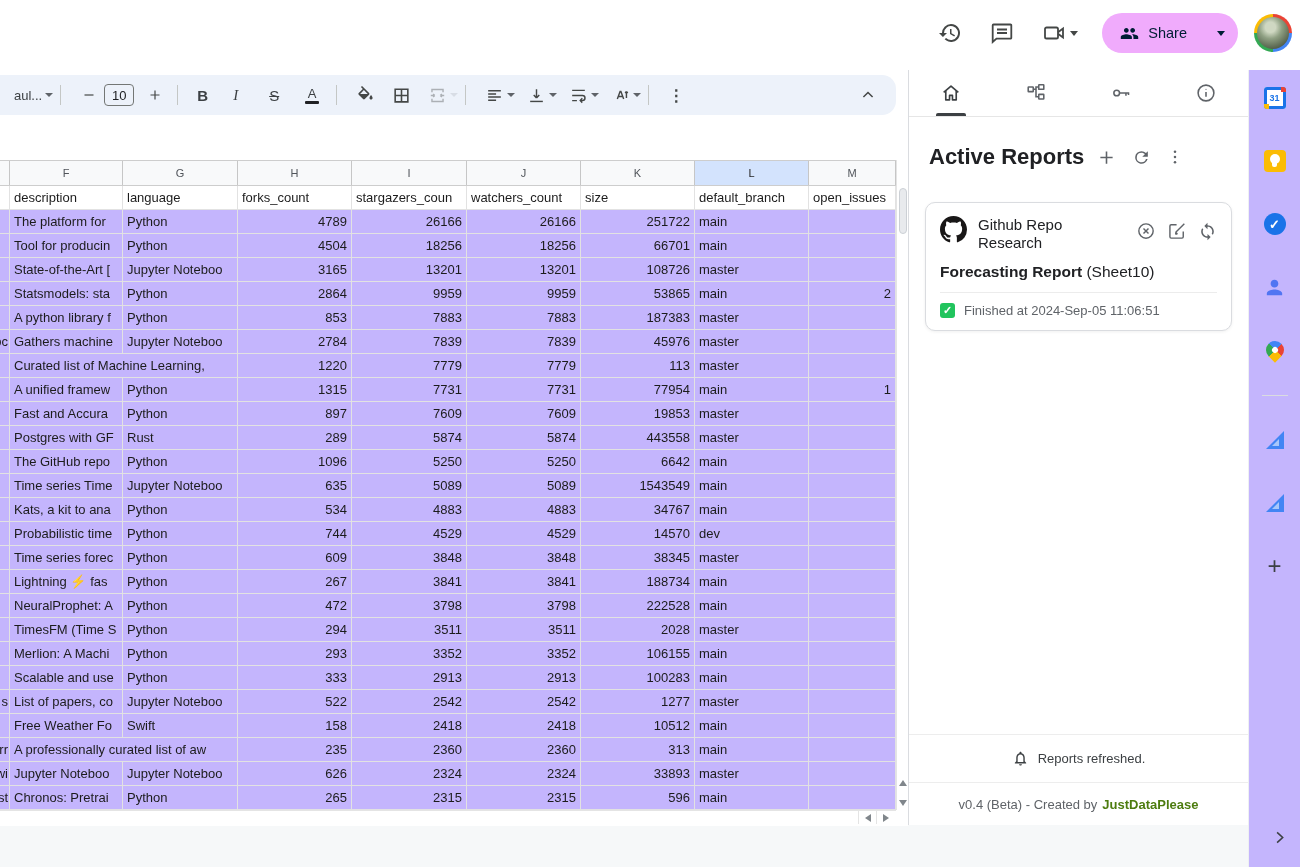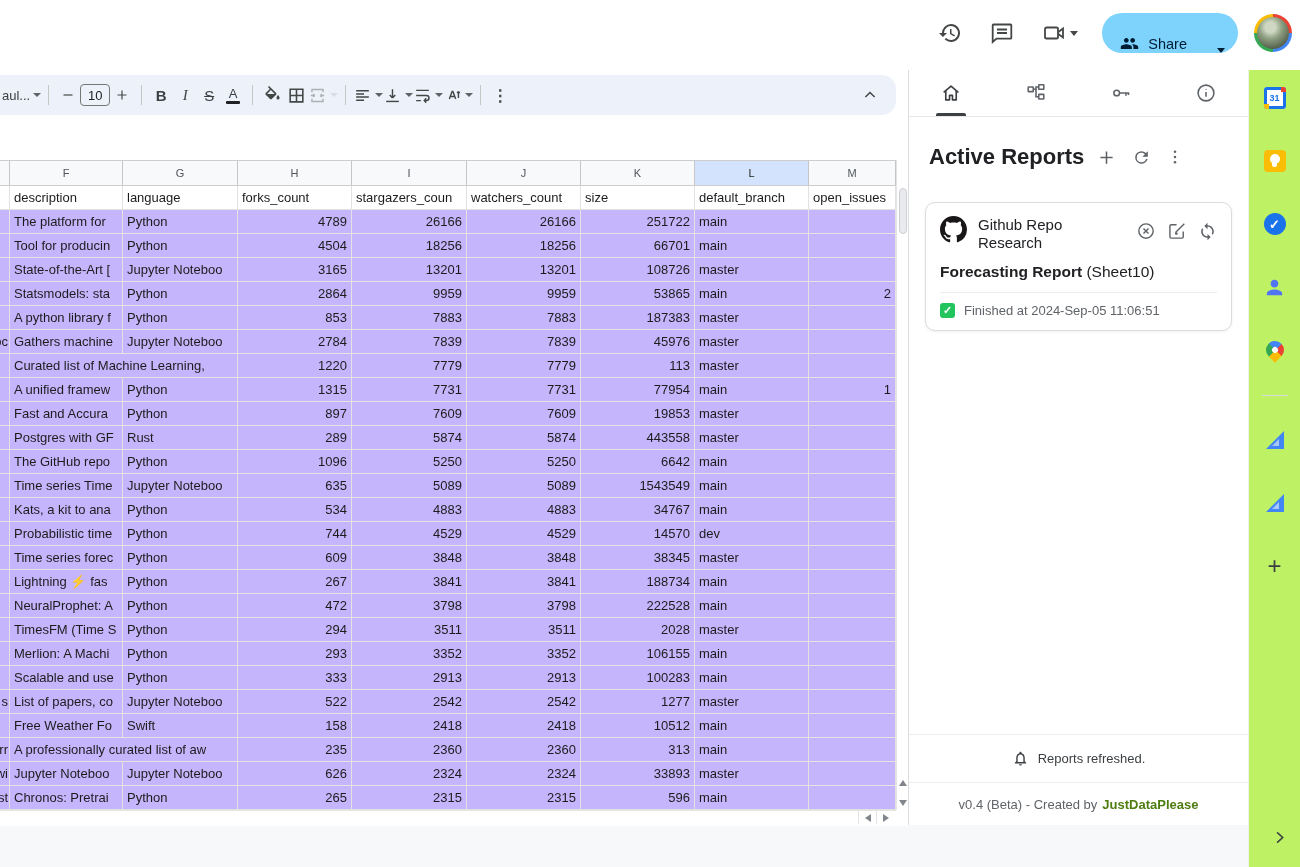--- a/index.html
+++ b/index.html
@@ -8,35 +8,35 @@
   svg { display:block; }
   .app { position:relative; width:1300px; height:867px; background:#f6f8f9; overflow:hidden; }
 
   
   .topbar { position:absolute; left:0; top:0; width:1300px; height:70px; background:#fff; }
   .topbar-right { position:absolute; right:8px; top:13px; display:flex; align-items:center; }
   .tb-icon { width:24px; height:24px; color:#444746; margin-right:28px; cursor:pointer; }
   .cam-group { display:flex; align-items:center; margin-right:24px; }
   .cam-group .tb-icon { margin-right:4px; }
   .caret { width:0; height:0; border-left:4px solid transparent; border-right:4px solid transparent; border-top:5px solid #444746; }
-  .share-pill { display:flex; height:40px; border-radius:20px; background:#7dd3fc; overflow:hidden; align-items:flex-end; margin-right:16px; cursor:pointer; }
+  .share-pill { display:flex; height:40px; border-radius:20px; background:#f0abfc; overflow:hidden; align-items:center; margin-right:16px; cursor:pointer; }
   .share-main { display:flex; align-items:center; gap:9px; padding:0 16px 0 18px; font-size:14.5px; font-weight:500; color:#001d35; }
   .share-divider { width:1px; background:rgba(255,255,255,.9); }
   .share-caret { display:flex; align-items:center; padding:0 13px; }
   .share-caret .caret { border-top-color:#001d35; }
   .avatar { width:38px; height:38px; border-radius:50%; padding:3px;
     background:conic-gradient(#ea4335 0 25%, #4285f4 25% 50%, #34a853 50% 75%, #fbbc04 75% 100%); cursor:pointer; }
   .avatar-inner { width:100%; height:100%; border-radius:50%;
     background:radial-gradient(circle at 42% 32%, #cfd8c2 0 18%, #8fa083 40%, #55624c 75%, #333d2e 100%); }
 
   
   .toolbar-band { position:absolute; left:0; top:70px; width:908px; height:48px; background:#fff; }
   .toolbar { position:absolute; left:0; top:5px; width:896px; height:40px; background:#edf2fa;
     border-radius:0 14px 14px 0; display:flex; align-items:center; padding:0 14px 0 2px; color:#444746; }
-  .tb-btn { height:28px; min-width:24px; display:flex; align-items:center; justify-content:center; border-radius:4px; cursor:pointer; color:#444746; font-size:14px; }
+  .tb-btn { height:28px; min-width:24px; display:flex; align-items:center; justify-content:flex-start; border-radius:4px; cursor:pointer; color:#444746; font-size:14px;margin-left:12px; }
   .tb-sep { width:1px; height:20px; background:#c4c7c5; margin:0 7px; }
   .size-box { width:30px; height:22px; border:1px solid #747775; border-radius:4px; display:flex; align-items:center; justify-content:center; font-size:13px; color:#202124; background:#edf2fa; cursor:text; }
   .tb-caret { width:0; height:0; border-left:4px solid transparent; border-right:4px solid transparent; border-top:4px solid #5f6368; margin-left:3px; }
   .fmt-letter { font-size:15px; color:#3c4043; line-height:1; }
   .bold { font-weight:700; }
   .ital { font-style:italic; font-family:"Liberation Serif", serif; }
   .strike { text-decoration:line-through; }
   .color-a { display:flex; flex-direction:column; align-items:center; gap:1px; }
   .color-a .bar { width:14px; height:3px; background:#202124; border-radius:1px; }
   .dim { opacity:.38; }
@@ -89,21 +89,21 @@
   .card-name b { font-weight:700; }
   .card-div { height:1px; background:#ececec; margin:11px 0 10px 0; }
   .card-status { display:flex; align-items:center; gap:9px; font-size:13px; color:#5f6368; }
   .check { width:15px; height:15px; border-radius:3px; background:#21c45d; color:#fff; font-size:11px; font-weight:700; display:flex; align-items:center; justify-content:center; flex:0 0 auto; }
   .sb-footer { position:absolute; left:0; right:0; bottom:0; }
   .toast-row { height:48px; border-top:1px solid #ededed; display:flex; align-items:center; justify-content:center; gap:9px; font-size:13px; color:#3c4043; }
   .version-row { height:43px; border-top:1px solid #ededed; display:flex; align-items:center; justify-content:center; font-size:13px; color:#5f6368; }
   .version-link { color:#4d7c0f; font-weight:700; margin-left:5px; cursor:pointer; }
 
   
-  .rail { position:absolute; left:1248px; top:70px; width:52px; height:797px; background:#bef264; border-left:1px solid #eef0f2; }
+  .rail { position:absolute; left:1248px; top:70px; width:52px; height:797px; background:#c4b5fd; border-left:1px solid #eef0f2; }
   .rail-items { display:flex; flex-direction:column; align-items:center; padding-top:16px; }
   .rail-btn { height:24px; display:flex; align-items:center; justify-content:center; margin-bottom:39px; cursor:pointer; }
   .rail-div { width:26px; height:1px; background:#dadce0; margin:-6px 0 32px 0; }
   .ic-cal { width:22px; height:22px; background:#fff; border-radius:3px; box-shadow:inset 0 0 0 3px #1a73e8; position:relative;
     display:flex; align-items:center; justify-content:center; font-size:9px; font-weight:700; color:#1a73e8; }
   .ic-cal::before { content:""; position:absolute; right:0; top:0; width:5px; height:5px; background:#ea4335; border-radius:0 3px 0 0; }
   .ic-cal::after { content:""; position:absolute; left:0; bottom:0; width:5px; height:5px; background:#fbbc04; border-radius:0 0 0 3px; }
   .ic-keep { width:22px; height:22px; background:#fbbc04; border-radius:4px; position:relative; }
   .ic-keep::before { content:""; position:absolute; left:6px; top:4px; width:10px; height:10px; background:#fff; border-radius:50%; }
   .ic-keep::after { content:""; position:absolute; left:8.5px; top:13px; width:5px; height:4px; background:#fff; border-radius:0 0 2px 2px; }

